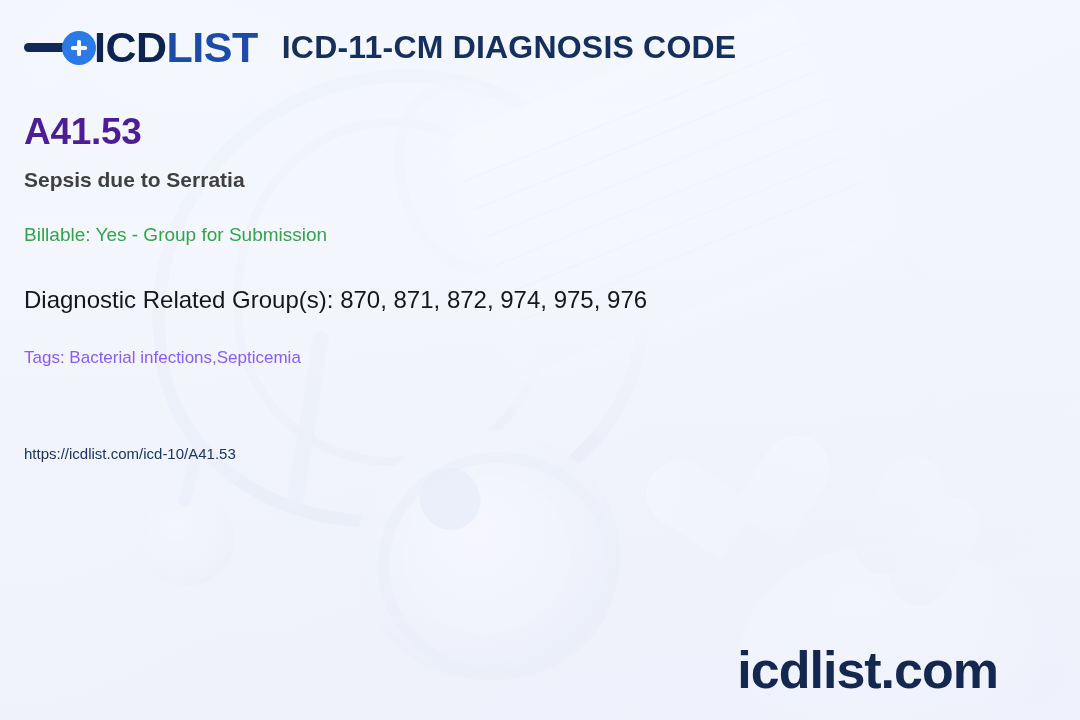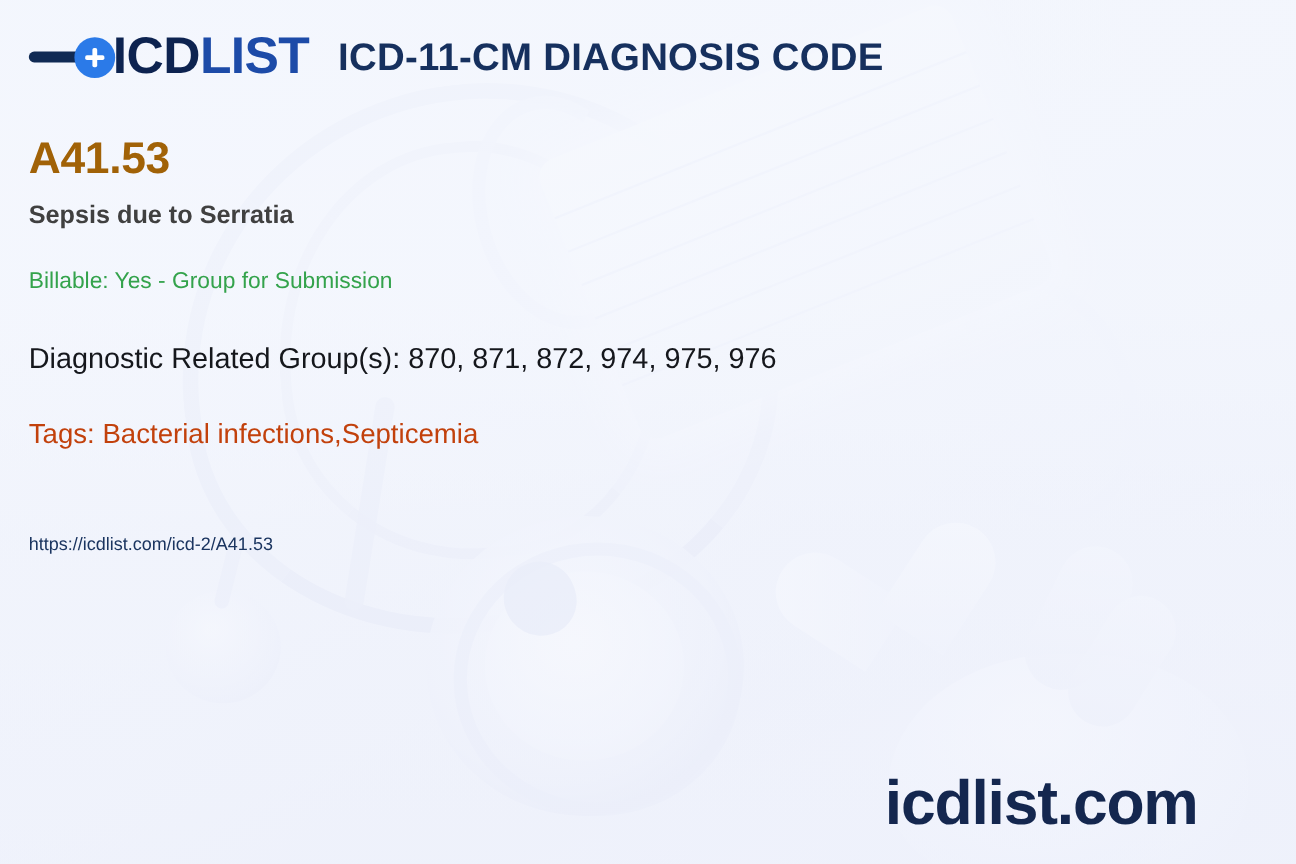--- a/index.html
+++ b/index.html
@@ -277,21 +277,21 @@
     letter-spacing: .2px;
     white-space: nowrap;
   }
 
   
   #code {
     position: absolute;
     left: 24px; top: 113px;
     font-size: 37px;
     font-weight: 700;
-    color: #a16207;
+    color: #4c1d95;
     letter-spacing: -.3px;
     line-height: 1;
   }
   #description {
     position: absolute;
     left: 24px; top: 167px;
     font-size: 21px;
     font-weight: 700;
     color: #404040;
     line-height: 1.2;
@@ -308,23 +308,23 @@
     position: absolute;
     left: 24px; top: 286px;
     font-size: 24px;
     font-weight: 400;
     color: #15171c;
     line-height: 1.2;
   }
   #tags {
     position: absolute;
     left: 24px; top: 348px;
-    font-size: 23px;
+    font-size: 17px;
     font-weight: 400;
-    color: #c2410c;
+    color: #8b5cf6;
     line-height: 1.2;
   }
   #url {
     position: absolute;
     left: 24px; top: 445px;
     font-size: 15px;
     font-weight: 400;
     color: #1b3560;
     line-height: 1.2;
   }
@@ -393,18 +393,18 @@
       </div>
 
       <div id="header-title">ICD-11-CM DIAGNOSIS CODE</div>
     </div>
 
     <div id="code">A41.53</div>
     <div id="description">Sepsis due to Serratia</div>
     <div id="billable">Billable: Yes - Group for Submission</div>
     <div id="drg">Diagnostic Related Group(s): 870, 871, 872, 974, 975, 976</div>
     <div id="tags">Tags: Bacterial infections,Septicemia</div>
-    <div id="url">https://icdlist.com/icd-2/A41.53</div>
+    <div id="url">https://icdlist.com/icd-10/A41.53</div>
 
     <div id="brand">icdlist.com</div>
   </div>
 
 </div>
 
 </body></html>

